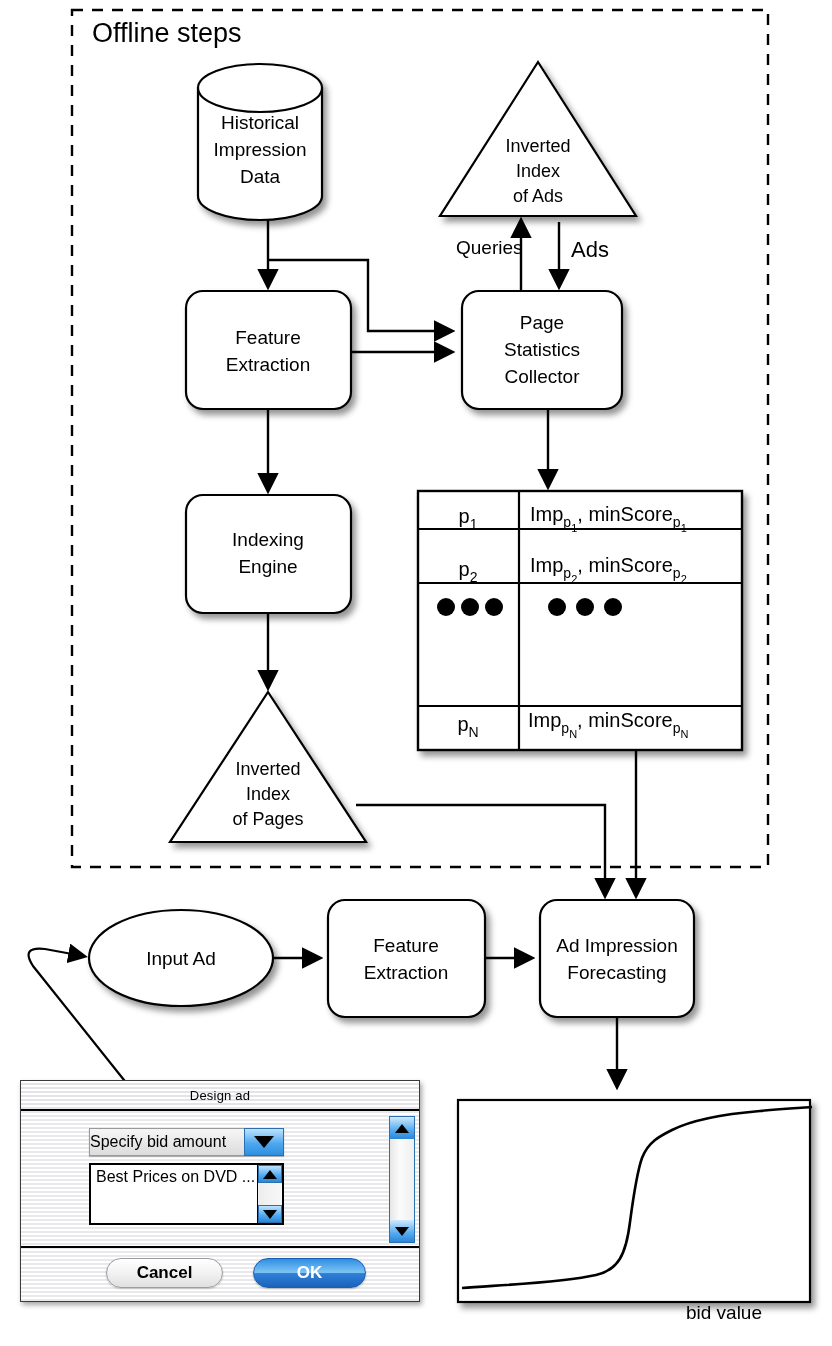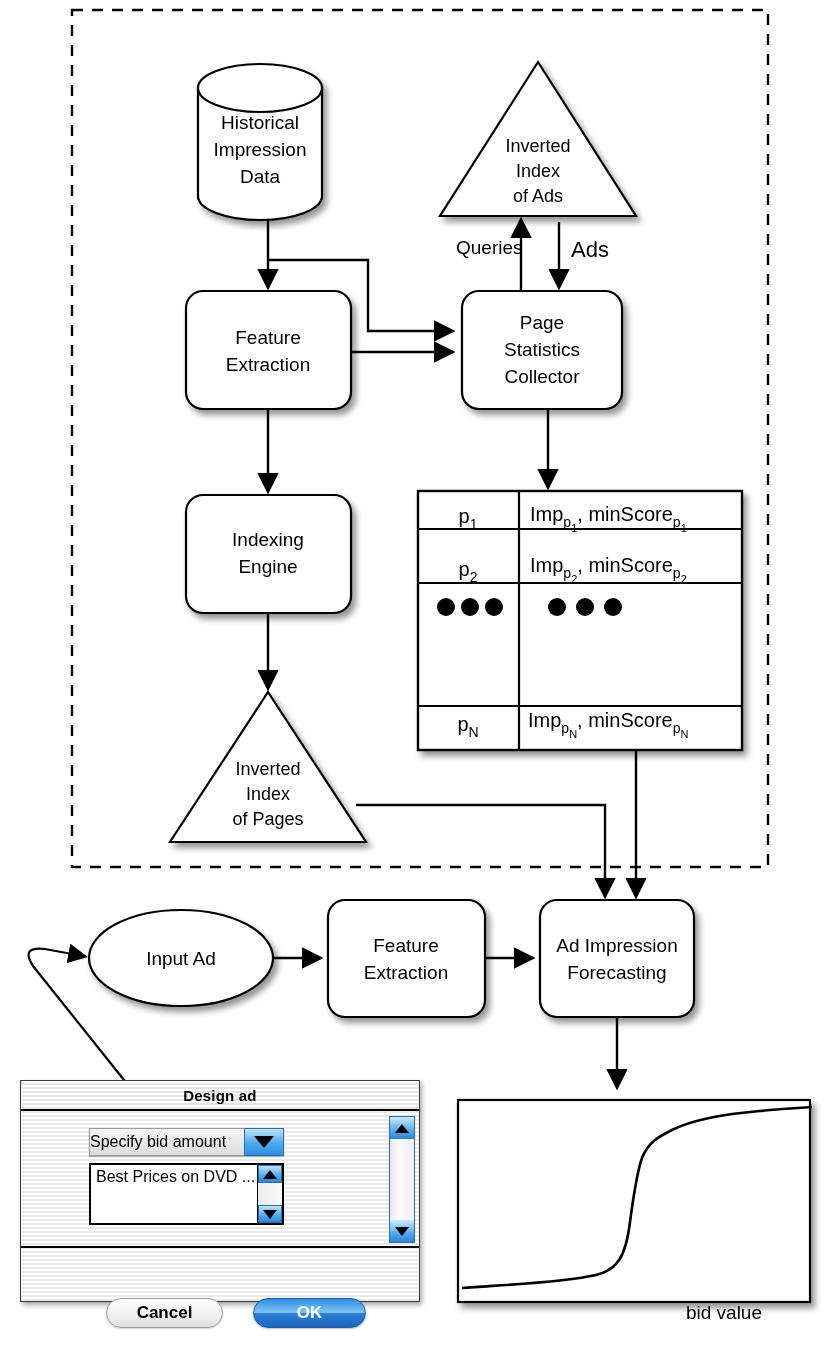--- a/index.html
+++ b/index.html
@@ -21,23 +21,23 @@
       repeating-linear-gradient(to bottom,#ffffff 0px,#ffffff 2px,#e9e9ec 2px,#e9e9ec 4px);
     box-shadow:2px 3px 5px rgba(0,0,0,.35);
   }
   .dlg-titlebar{
     height:30px;width:100%;box-sizing:border-box;
     border-bottom:2px solid #000;
     display:flex;align-items:center;justify-content:center;
     background:
       repeating-linear-gradient(to bottom,#ffffff 0px,#ffffff 2px,#e4e4e8 2px,#e4e4e8 4px);
   }
-  .dlg-title{font-size:15px;font-weight:bold;letter-spacing:.2px;}
+  .dlg-title{font-size:13px;font-weight:normal;letter-spacing:.2px;}
   .dlg-body{position:relative;height:137px;box-sizing:border-box;border-bottom:2px solid #000;}
-  .dlg-footer{position:relative;height:33px;margin-top:40px;}
+  .dlg-footer{position:relative;height:33px;}
 
   
   .combo{
     position:absolute;left:68px;top:17px;width:195px;height:28px;
     display:flex;align-items:stretch;
     box-shadow:0 1px 1px rgba(0,0,0,.25);
   }
   .combo-field{
     flex:1;display:flex;align-items:center;padding-left:0;
     background:linear-gradient(to bottom,#f6f6f6,#dcdcdc);
@@ -255,20 +255,21 @@
     </g>
 
     <g filter="url(#sh)">
       <rect x="458" y="1100" width="352" height="202" fill="#fff" stroke="#000" stroke-width="2.2"></rect>
     </g>
     <path fill="none" stroke="#000" stroke-width="2.6" d="M462,1288 C500,1285 560,1283 596,1275 C618,1270 626,1255 630,1222
              C634,1192 637,1172 642,1158 C648,1142 660,1136 672,1130
              C694,1119 724,1114 760,1111 C780,1109 798,1108 812,1107"></path>
   </svg>
 
+  <div class="offline-label">Offline steps</div>
 
   <div style="position:absolute;left:456px;top:237px;font-size:19px">Queries</div>
   <div style="position:absolute;left:571px;top:237px;font-size:22px">Ads</div>
 
   <div class="chart-xlabel">bid value</div>
   <div class="chart-ylabel">number of impressions</div>
 
   <div class="dialog">
     <div class="dlg-titlebar">
       <div class="dlg-title">Design ad</div>

